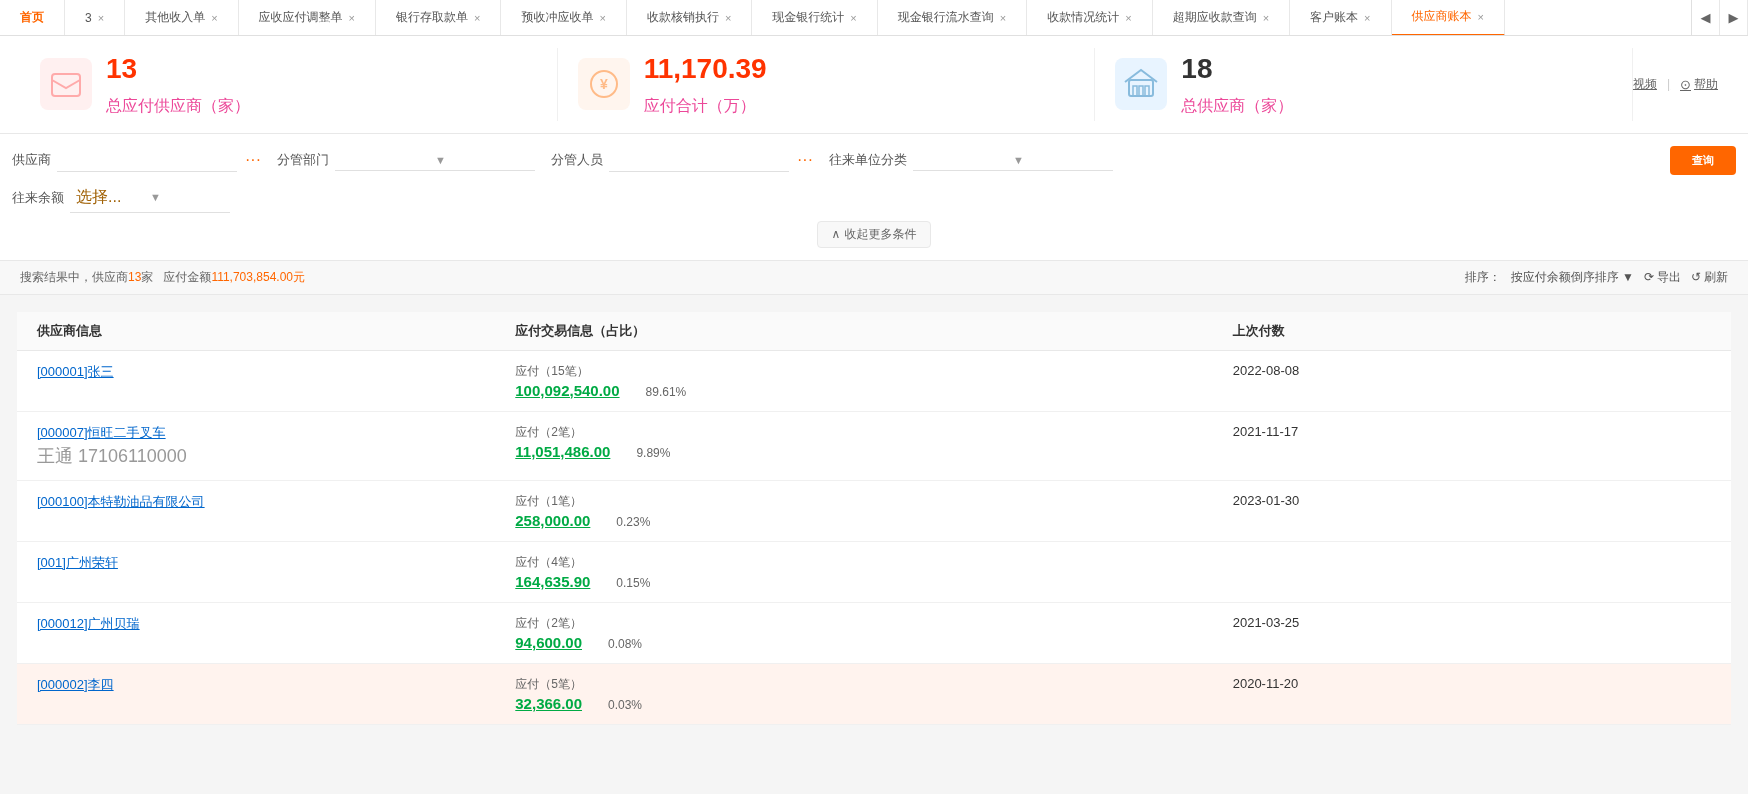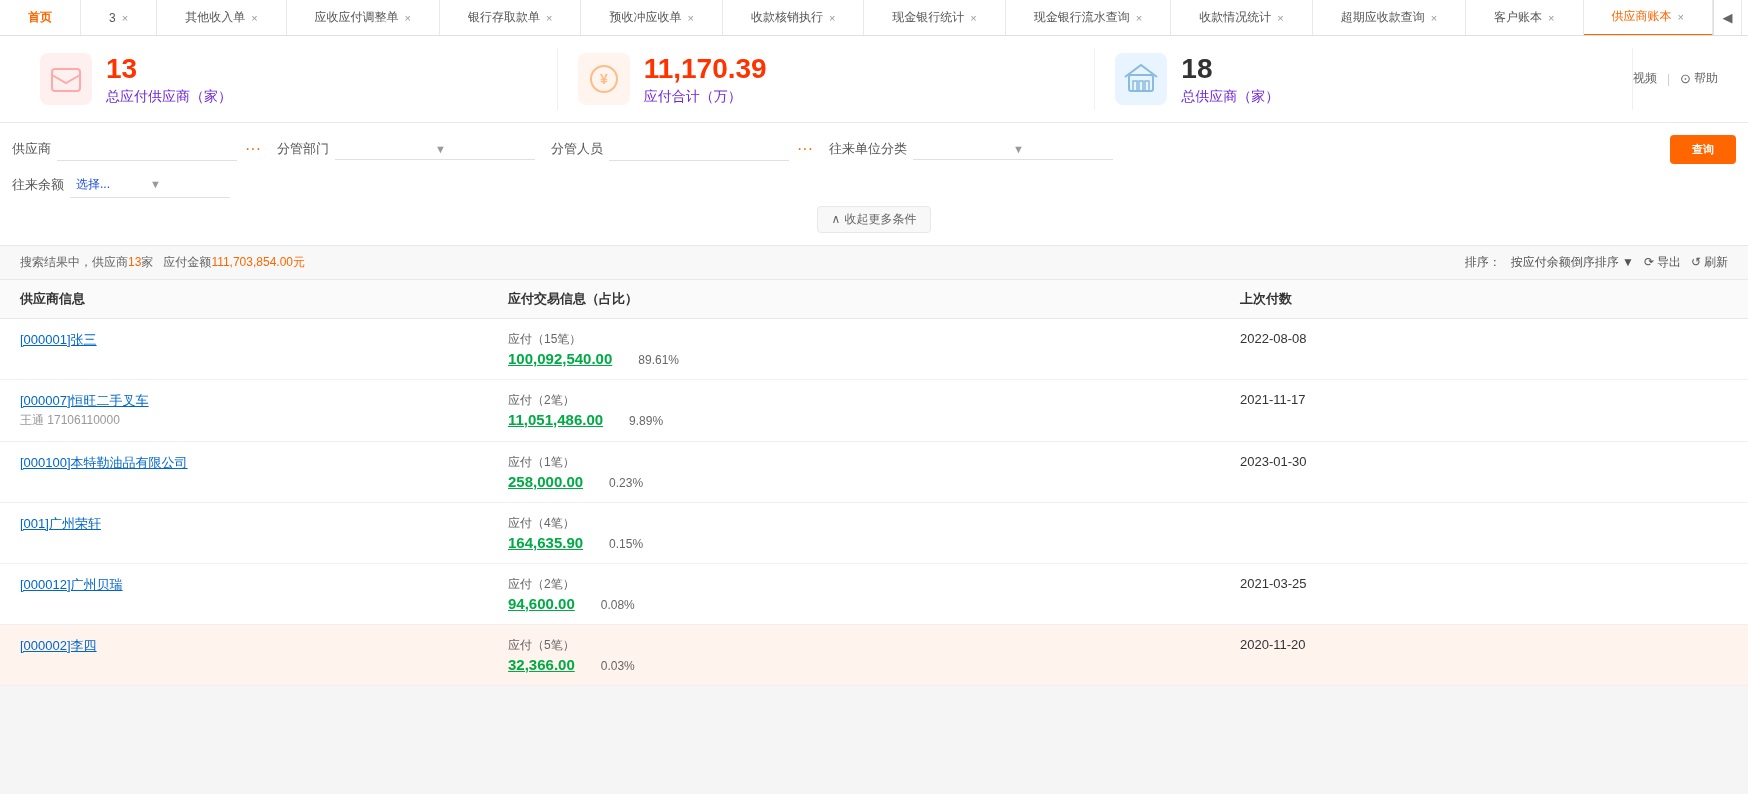--- a/index.html
+++ b/index.html
@@ -4,21 +4,21 @@
   <style>
     * { box-sizing: border-box; margin: 0; padding: 0; }
     body { font-family: 'Microsoft YaHei', Arial, sans-serif; font-size: 13px; background: #f5f5f5; color: #333; overflow-x: hidden; }
 
     
     .top-nav {
       display: flex; align-items: center; background: #fff; border-bottom: 1px solid #e0e0e0;
       height: 36px; overflow: hidden; white-space: nowrap;
     }
     .nav-tab {
-      display: inline-flex; align-items: center; padding: 0 28px; height: 36px;
+      display: inline-flex; align-items: center; padding: 0 20px; height: 36px;
       border-right: 1px solid #e8e8e8; cursor: pointer; font-size: 12px; color: #555;
       flex-shrink: 0;
     }
     .nav-tab.active { color: #ff6600; border-bottom: 2px solid #ff6600; text-align: right; }
     .nav-tab .close-x { margin-left: 6px; color: #999; font-size: 11px; }
     .nav-home { color: #ff6600; font-weight: bold; }
     .nav-arrows { display: flex; margin-left: auto; border-left: 1px solid #e0e0e0; }
     .nav-arrow-btn { width: 28px; height: 36px; display: flex; align-items: center; justify-content: center; cursor: pointer; color: #666; border-right: 1px solid #e8e8e8; }
 
     
@@ -34,45 +34,45 @@
     .summary-icon {
       width: 52px; height: 52px; border-radius: 8px; display: flex; align-items: center;
       justify-content: center; font-size: 28px; flex-shrink: 0;
     }
     .icon-pink { background: #fff0f0; color: #ffaaaa; }
     .icon-orange { background: #fff5ee; color: #ffbb88; }
     .icon-blue { background: #e8f4ff; color: #88bbdd; }
     .summary-info {}
     .summary-number { font-size: 28px; font-weight: bold; color: #ff3300; line-height: 1.2; }
     .summary-number-dark { font-size: 28px; font-weight: bold; color: #333; line-height: 1.2; }
-    .summary-label { font-size: 14px; color: #6d28d9; margin-top: 2px; }
+    .summary-label { font-size: 16px; color: #ec4899; margin-top: 10px; }
     .top-right-links {
       display: flex; align-items: center; gap: 10px; font-size: 12px; color: #666;
       margin-left: auto; padding-right: 10px;
     }
-    .top-right-links span { cursor: pointer; }
+    .top-right-links span { cursor: pointer; text-decoration: underline; }
     .divider-v { color: #ccc; }
 
     
     .filter-area {
       background: #fff; padding: 12px 12px 8px; border-bottom: 1px solid #e8e8e8;
     }
     .filter-row { display: flex; align-items: center; gap: 16px; margin-bottom: 8px; flex-wrap: wrap; }
     .filter-item { display: flex; align-items: center; gap: 6px; }
     .filter-label { font-size: 13px; color: #555; white-space: nowrap; }
     .filter-input {
       border: none; border-bottom: 1px solid #e0e0e0; outline: none; padding: 4px 6px;
       font-size: 13px; color: #333; width: 160px; background: transparent;
     }
     .filter-input::placeholder { color: #ccc; }
     .filter-select-box {
       display: flex; align-items: center; border-bottom: 1px solid #e0e0e0;
       padding: 4px 6px; width: 200px; cursor: pointer; background: transparent;
     }
-    .filter-select-box span { flex: 1; color: #1d4ed8; font-size: 12px; }
+    .filter-select-box span { flex: 1; color: #a16207; font-size: 16px; }
     .filter-select-box .arrow { color: #999; font-size: 11px; }
     .filter-dots { color: #ff6600; font-size: 16px; cursor: pointer; margin-left: 2px; }
     .btn-query {
       background: #ff6600; color: #fff; border: none; padding: 7px 22px;
       border-radius: 4px; cursor: pointer; font-size: 11px; font-weight: bold;
       margin-left: auto;
     }
     .collapse-btn {
       display: flex; align-items: center; justify-content: center;
       gap: 4px; color: #666; font-size: 12px; cursor: pointer;
@@ -85,34 +85,34 @@
       display: flex; align-items: center; padding: 8px 20px;
       background: #f8f8f8; border-bottom: 1px solid #e8e8e8;
       font-size: 12px; color: #666;
     }
     .result-actions { margin-left: auto; display: flex; align-items: center; gap: 10px; }
     .result-actions span { cursor: pointer; font-size: 12px; color: #555; }
     .sort-label { color: #666; }
     .sort-value { color: #333; font-size: 12px; }
 
     
-    .table-container { background: #fde047; margin: 0; }
+    .table-container { background: #fde047; margin: 17px; }
     .table-header {
       display: grid; grid-template-columns: 2fr 3fr 2fr;
       padding: 10px 20px; background: #fafafa;
       border-bottom: 1px solid #e8e8e8; font-size: 13px; font-weight: bold; color: #333;
     }
     .table-row {
       display: grid; grid-template-columns: 2fr 3fr 2fr;
       padding: 12px 20px; border-bottom: 1px solid #f0f0f0;
       background: #fff;
     }
     .table-row.highlighted { background: #fff3ee; }
     .supplier-link { color: #0066cc; text-decoration: underline; cursor: pointer; font-size: 13px; }
-    .supplier-sub { color: #999; font-size: 12px; margin-top: 2px; }
+    .supplier-sub { color: #999; font-size: 18px; margin-top: 2px; }
     .transaction-label { color: #666; font-size: 12px; }
     .transaction-amount { color: #00aa44; font-size: 15px; font-weight: bold; text-decoration: underline; cursor: pointer; }
     .transaction-percent { color: #666; font-size: 12px; margin-left: 16px; }
     .last-pay-date { color: #333; font-size: 13px; }
     .transaction-col { display: flex; flex-direction: column; gap: 2px; }
     .transaction-row { display: flex; align-items: baseline; gap: 10px; }
   </style>
 </head>
 <body>
 

